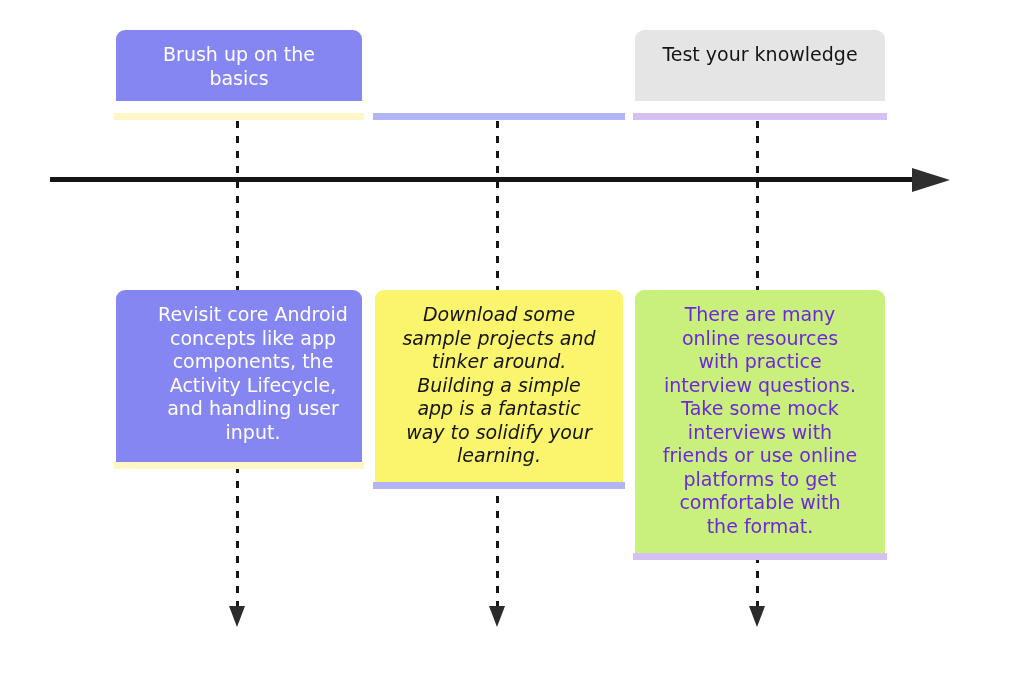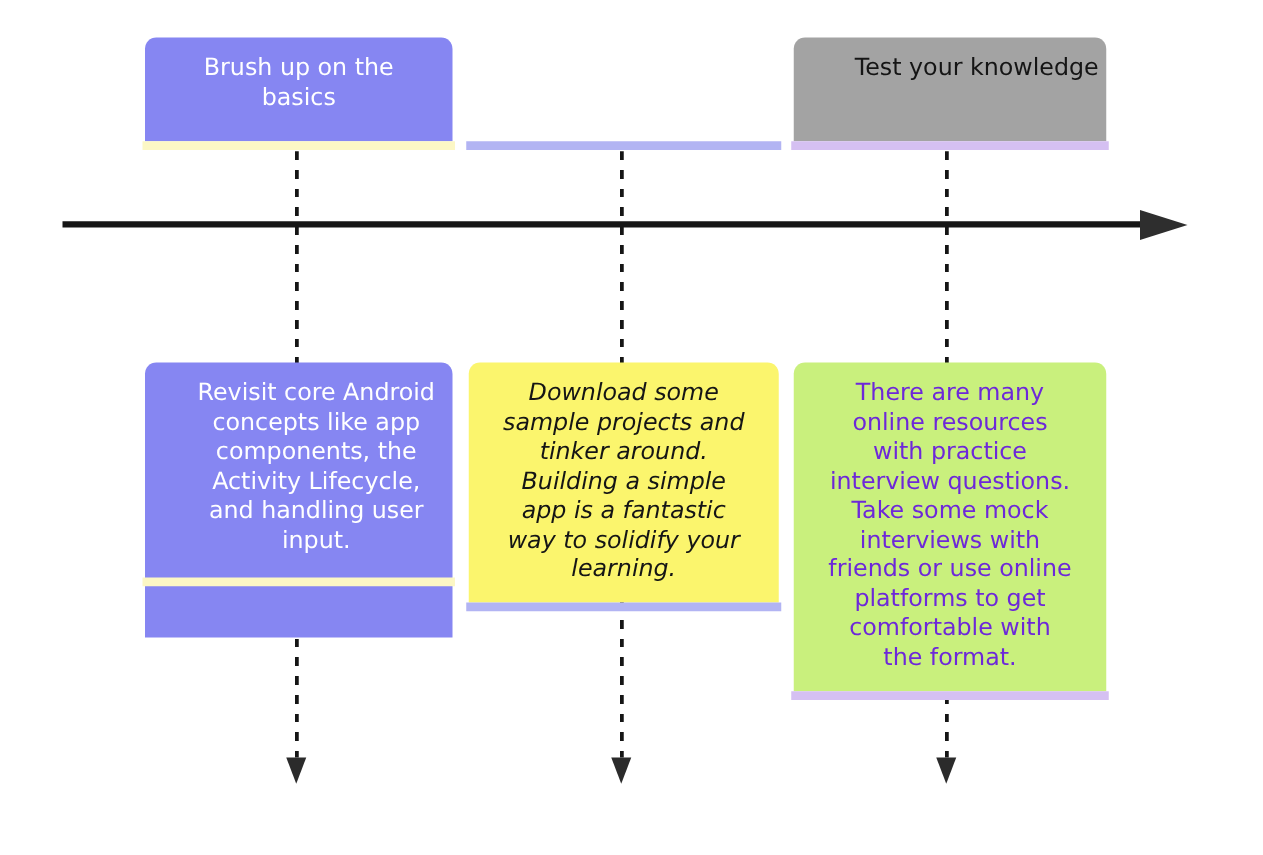--- a/index.html
+++ b/index.html
@@ -84,25 +84,25 @@
   }
 
   .c0 { left: 116px; width: 246px; }
   .c1 { left: 375px; width: 248px; }
   .c2 { left: 635px; width: 250px; }
 
   .s0 { left: 114px; width: 250px; }
   .s1 { left: 373px; width: 252px; }
   .s2 { left: 633px; width: 254px; }
 
-  .top-card    { top: 30px;  height: 83px; }
+  .top-card    { top: 30px;  height: 71px; }
   .top-strip   { top: 113px; }
 
   .body-card   { top: 290px; }
-  .body-h0     { height: 220px; padding-left: 34px; }
+  .body-h0     { height: 172px; padding-left: 34px; }
   .body-h1     { height: 192px; font-style: italic; }
   .body-h2     { height: 263px; }
   .body-strip0 { top: 462px; }
   .body-strip1 { top: 482px; }
   .body-strip2 { top: 553px; }
 </style>
 </head>
 <body>
 
 <div class="canvas">
@@ -134,21 +134,21 @@
 
   <div class="card body-card body-h1 c1" style="background-color: rgb(251, 245, 109); color: rgb(21, 21, 21);">Download some
 sample projects and
 tinker around.
 Building a simple
 app is a fantastic
 way to solidify your
 learning.</div>
   <div class="shadow-strip body-strip1 s1" style="background-color: rgb(178, 180, 243);"></div>
 
-  <div class="card top-card c2" style="background-color: #a3a3a3; color: rgb(21, 21, 21); text-align: right;">Test your knowledge</div>
+  <div class="card top-card c2" style="background-color: #e5e5e5; color: rgb(21, 21, 21);">Test your knowledge</div>
   <div class="shadow-strip top-strip s2" style="background-color: rgb(213, 192, 242);"></div>
 
   <div class="card body-card body-h2 c2" style="background-color: rgb(201, 240, 125); color: #6d28d9;">There are many
 online resources
 with practice
 interview questions.
 Take some mock
 interviews with
 friends or use online
 platforms to get

